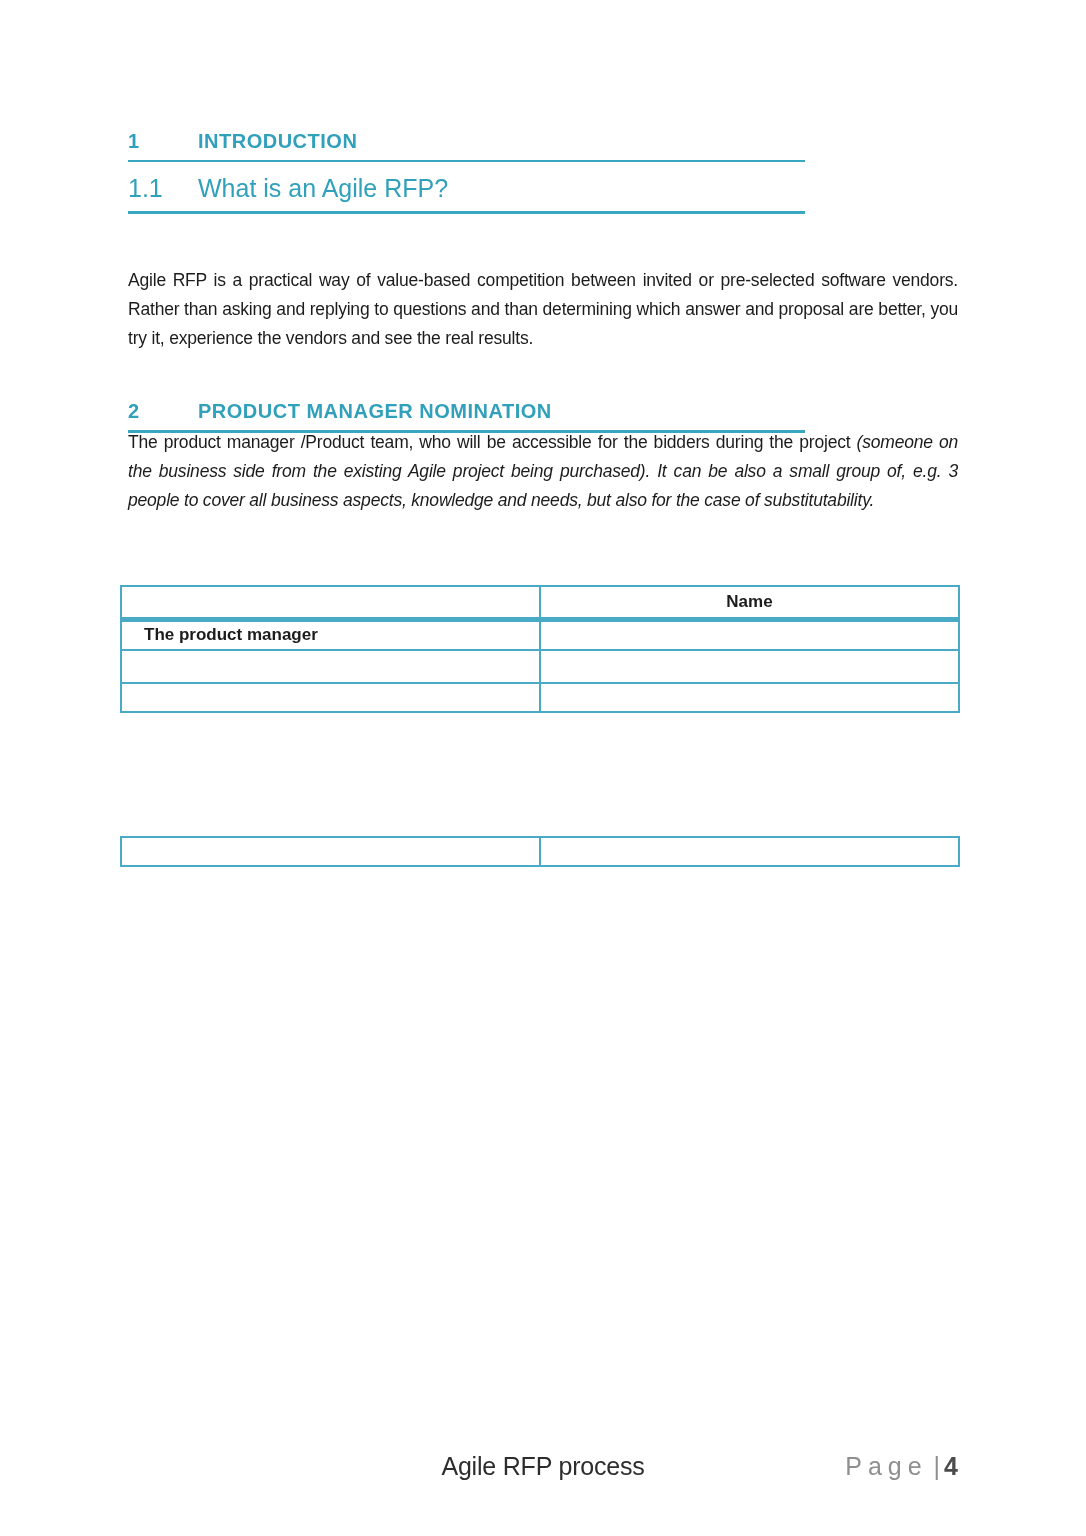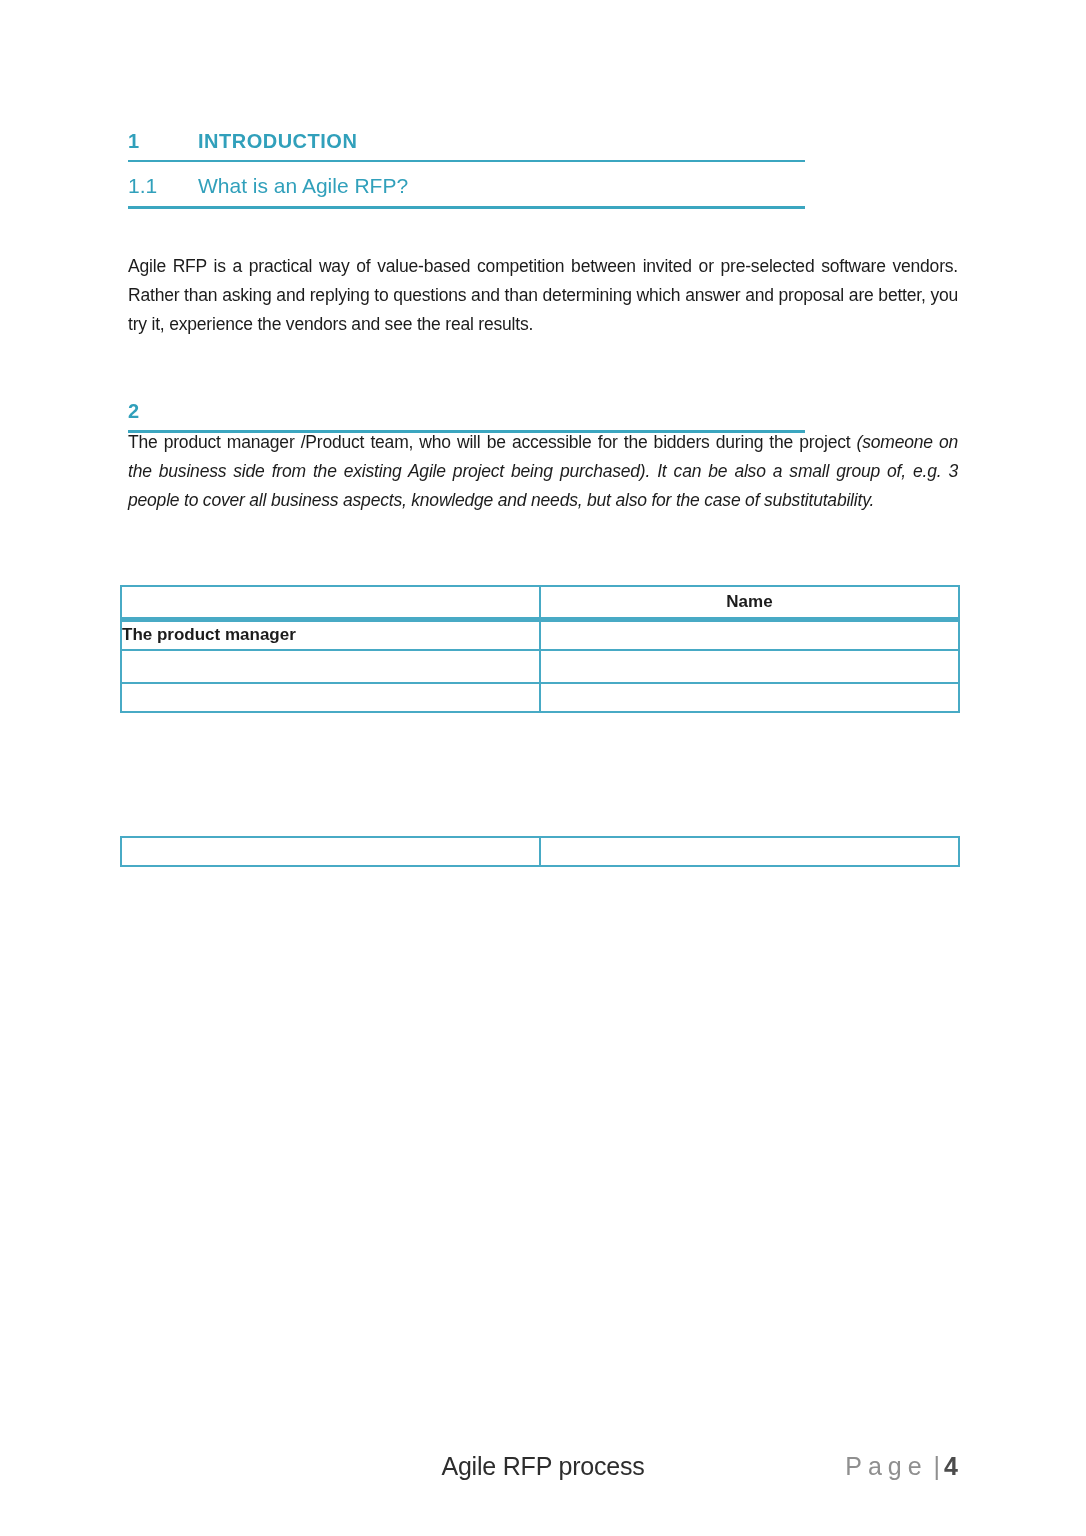--- a/index.html
+++ b/index.html
@@ -25,21 +25,21 @@
   }
   .heading .num { flex: 0 0 70px; }
   .h-major {
     font-size: 20px;
     font-weight: bold;
     letter-spacing: 0.5px;
     border-bottom: 2px solid #3ba6c0;
     padding-bottom: 7px;
   }
   .h-sub {
-    font-size: 21px;
+    font-size: 25px;
     font-weight: normal;
     border-bottom: 3px solid #3ba6c0;
     padding-bottom: 8px;
   }
   #heading-2 { border-bottom-width: 3px; }
 
   
   .para {
     position: absolute;
     left: 128px;
@@ -57,21 +57,21 @@
     position: absolute;
     left: 120px;
     width: 840px;
     border-collapse: collapse;
     table-layout: fixed;
   }
   .doc-table td {
     border: 2px solid #48aac5;
     font-size: 17px;
     color: #1c1c1c;
-    padding: 0 0;
+    padding: 0 22px;
     vertical-align: middle;
     background: #ffffff;
   }
   .doc-table tr.hdr td { border-bottom-width: 5px; font-weight: bold; text-align: center; }
   .doc-table td.lbl { font-weight: bold; text-align: left; margin-left: 20px; }
   #nomination-table tr.hdr td { height: 33px; }
   #nomination-table tr.r1 td { height: 31px; }
   #nomination-table tr.r2 td { height: 33px; }
   #nomination-table tr.r3 td { height: 29px; }
   #clarification-table tr.hdr td { height: 33px; }
@@ -112,24 +112,25 @@
   <div class="heading h-major" id="heading-1" style="top:130px;">
     <span class="num">1</span>
     <span class="ttl">INTRODUCTION</span>
   </div>
 
   <div class="heading h-sub" id="heading-1-1" style="top:174px;">
     <span class="num">1.1</span>
     <span class="ttl">What is an Agile RFP?</span>
   </div>
 
-  <p class="para" style="top:252px;">Agile RFP is a practical way of value-based competition between invited or pre-selected software vendors. Rather than asking and replying to questions and than determining which answer and proposal are better, you try it, experience the vendors and see the real results.</p>
+  <p class="para" style="top:266px;">Agile RFP is a practical way of value-based competition between invited or pre-selected software vendors. Rather than asking and replying to questions and than determining which answer and proposal are better, you try it, experience the vendors and see the real results.</p>
 
   <div class="heading h-major" id="heading-2" style="top:400px;">
     <span class="num">2</span>
+    <span class="ttl">PRODUCT MANAGER NOMINATION</span>
   </div>
 
   <p class="para" style="top:428px;"><span>The product manager /Product team, who will be accessible for the bidders during the project </span><span class="it">(someone on the business side from the existing Agile project being purchased). It can be also a small group of, e.g. 3 people to cover all business aspects, knowledge and needs, but also for the case of substitutability.</span></p>
 
   <table class="doc-table" id="nomination-table" style="top:585px;">
     <tbody>
         <tr class="hdr">
       <td></td>
       <td>Name</td>
     </tr>

